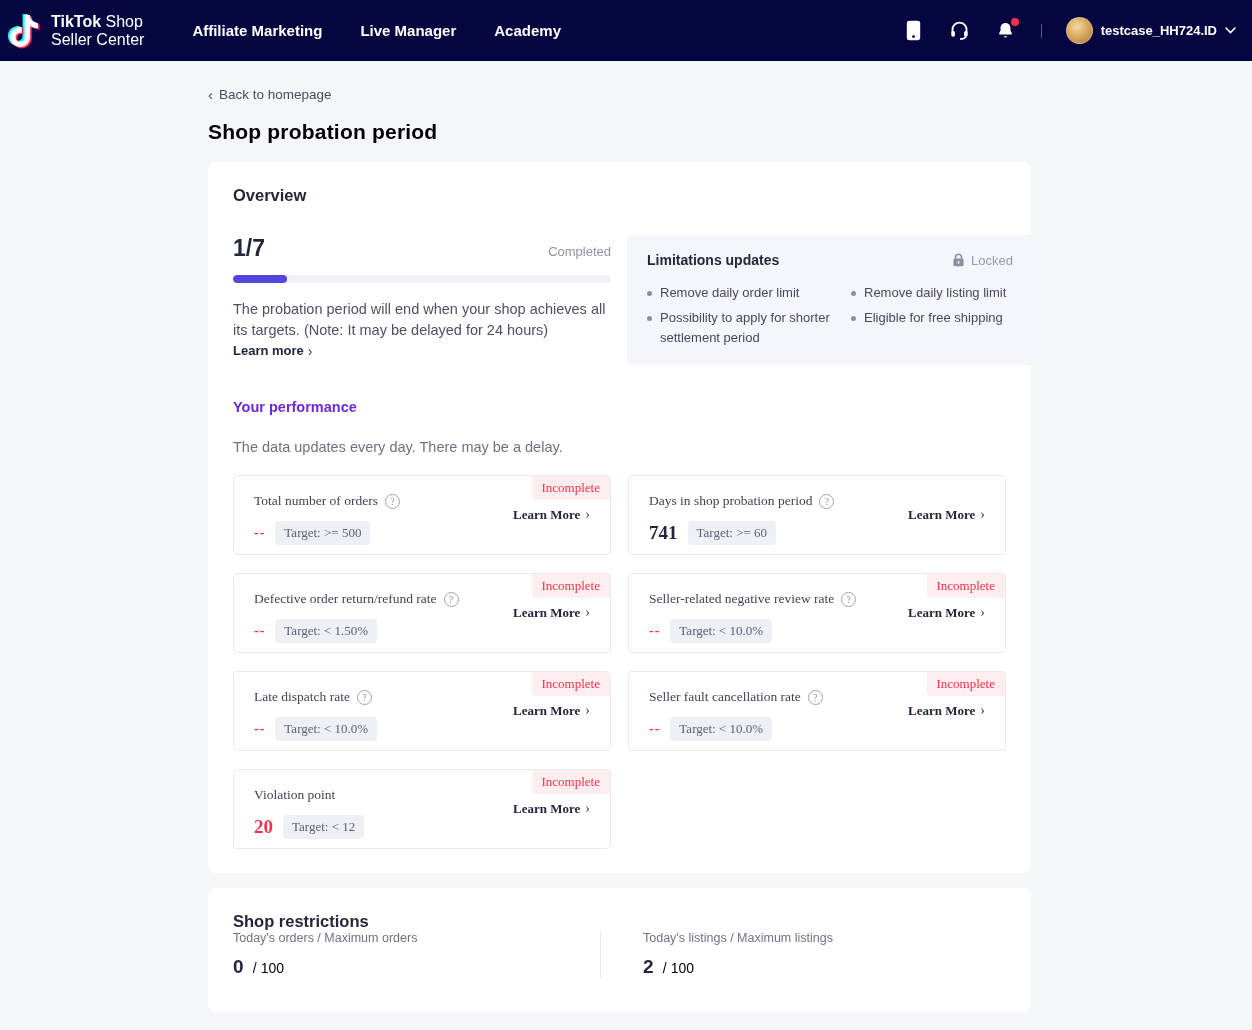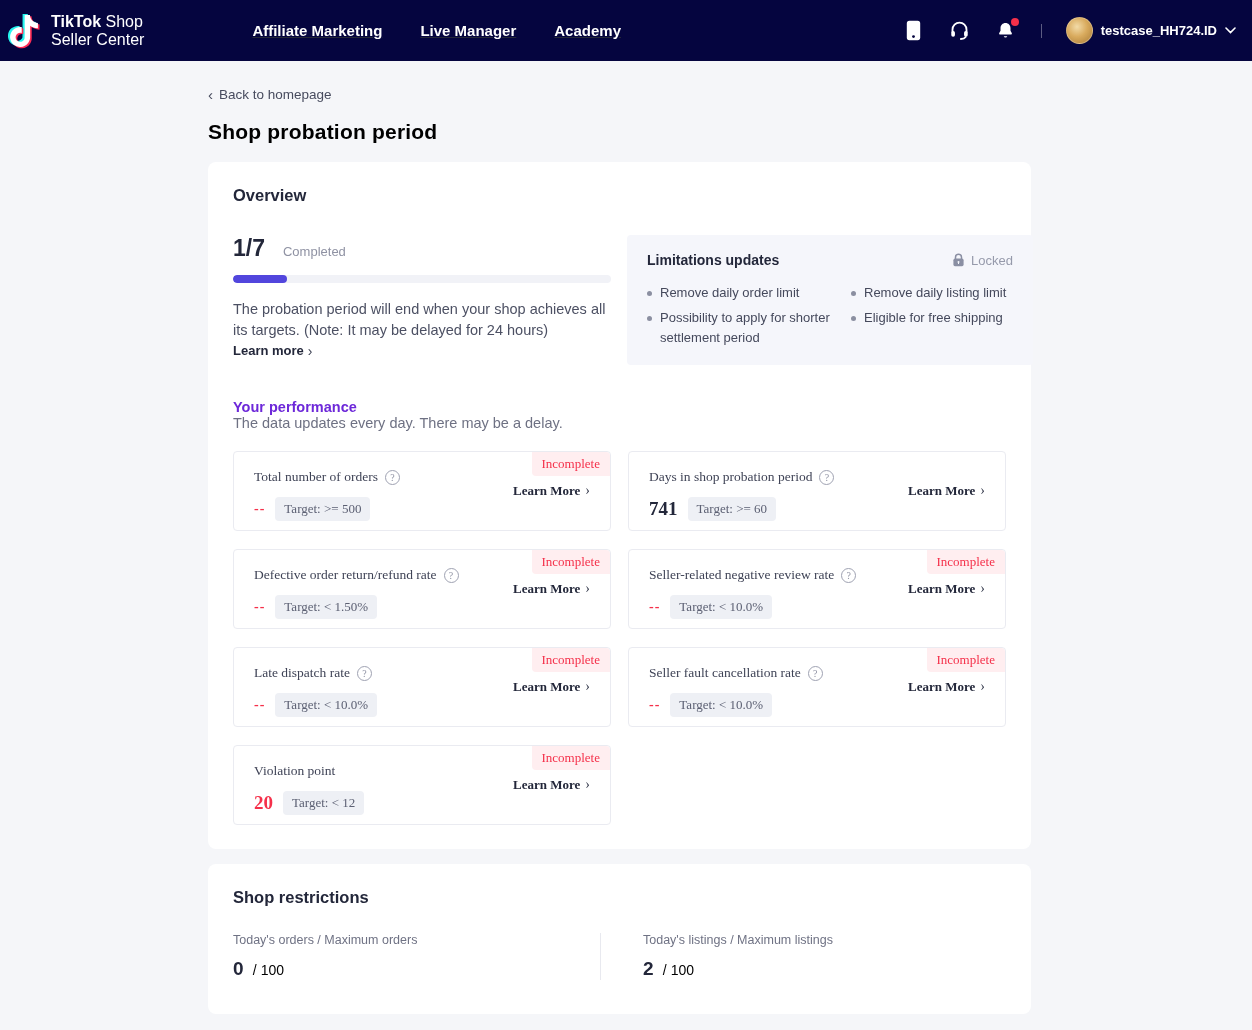--- a/index.html
+++ b/index.html
@@ -16,21 +16,21 @@
     height:61px; background:#05053f;
     display:flex; align-items:center;
     padding:0 16px 0 4px;
   }
   .logo { display:flex; align-items:center; gap:7px; cursor:pointer; }
   .logo-note { width:40px; height:44px; position:relative; flex:0 0 auto; }
   .logo-text { color:#fff; line-height:1.1; font-size:16px; }
   .logo-text .row1 b { font-weight:800; }
   .logo-text .row1 span { font-weight:300; }
   .logo-text .row2 { font-weight:300; }
-  .main-nav { display:flex; gap:38px; margin-left:108px;text-decoration:underline; }
+  .main-nav { display:flex; gap:38px; margin-left:48px; }
   .nav-item { color:#fff; font-size:15px; font-weight:700; cursor:pointer; white-space:nowrap; }
   .top-right { margin-left:auto; display:flex; align-items:center; gap:24px; }
   .top-icon { width:22px; height:22px; display:flex; align-items:center; justify-content:center; cursor:pointer; position:relative; }
   .red-dot { position:absolute; top:-2px; right:-2px; width:8px; height:8px; border-radius:50%; background:#f5304a; }
   .v-divider { width:1px; height:14px; background:rgba(255,255,255,.35); }
   .account { display:flex; align-items:center; gap:8px; cursor:pointer; }
   .avatar {
     width:27px; height:27px; border-radius:50%;
     background:radial-gradient(circle at 40% 35%, #f2dba8 0%, #d9ab5e 45%, #a87a35 100%);
     border:1px solid rgba(255,255,255,.25);
@@ -42,21 +42,21 @@
   .back-link { display:flex; align-items:center; gap:6px; font-size:13.5px; color:#474b5e; cursor:pointer; }
   .back-chev { font-size:15px; line-height:1; color:#474b5e; }
   .page-title { margin-top:18px; font-size:21px; font-weight:800; color:#000000; letter-spacing:.2px; }
 
   .panel { background:#fff; border-radius:8px; padding:24px 25px; margin-top:18px; }
   .panel-heading { font-size:16.5px; font-weight:700; color:#23273a; }
 
   
   .overview-grid { display:flex; gap:16px; margin-top:30px; }
   .og-left { width:378px; flex:0 0 auto; }
-  .progress-line { display:flex; align-items:baseline; gap:18px; }
+  .progress-line { display:flex; align-items:baseline; gap:8px;justify-content:space-between; }
   .progress-count { font-size:23px; font-weight:800; color:#23273a; }
   .progress-label { font-size:13px; color:#8f92a3; }
   .progress-track { margin-top:13px; height:8px; border-radius:4px; background:#f1f2f7; overflow:hidden; }
   .progress-fill { height:100%; border-radius:4px; background:#5246dd; }
   .overview-desc { margin-top:16px; font-size:14.5px; line-height:1.42; color:#4c5063; }
   .learn-more-sm { margin-top:3px; display:inline-flex; align-items:center; gap:4px;
     font-size:13px; font-weight:700; color:#23273a; cursor:pointer; text-decoration:none; }
   .chev { font-size:14px; line-height:1; font-weight:400; color:#3c4052; }
 
   .limitations { flex:1; background:#f5f6fb; border-radius:4px; padding:17px 20px; }
@@ -64,40 +64,40 @@
   .lim-title { font-size:14px; font-weight:700; color:#23273a; }
   .locked { display:flex; align-items:center; gap:6px; font-size:13px; color:#969aab; }
   .lim-cols { display:flex; gap:16px; margin-top:15px; }
   .lim-col { display:flex; flex-direction:column; gap:5px; }
   .lim-col.c1 { width:188px; } .lim-col.c2 { width:162px; }
   .lim-item { position:relative; padding-left:13px; font-size:13px; line-height:1.55; color:#45495c; }
   .lim-item::before { content:""; position:absolute; left:0; top:8px; width:5px; height:5px; border-radius:50%; background:#8b8fa1; }
 
   
   .perf-heading { margin-top:34px; font-size:14.5px; font-weight:700; color:#6d28d9; }
-  .perf-sub { margin-top:0; font-size:14.5px; color:#6e7183; }
+  .perf-sub { margin-top:24px; font-size:14.5px; color:#6e7183; }
   .cards { margin-top:20px; display:grid; grid-template-columns:1fr 1fr; gap:18px 17px;font-family:Liberation Serif, serif; }
   .card { position:relative; background:#fff; border:1px solid #eaebf1; border-radius:4px;
     padding:17px 20px 16px 20px; height:80px; }
   .badge { position:absolute; top:0; right:0; background:#ffeef0; color:#f5304a;
     font-size:13px; padding:4px 10px; border-radius:0 4px 0 4px; }
   .card-title { display:flex; align-items:center; gap:7px; font-size:13.5px; color:#3f4356; }
   .help { width:15px; height:15px; flex:0 0 auto; border:1px solid #9fa2b2; border-radius:50%;
     color:#8d90a1; font-size:10px; line-height:13px; text-align:center; cursor:pointer; }
   .value-row { margin-top:12px; display:flex; align-items:center; gap:10px; }
   .val-dash { color:#f5304a; font-weight:800; font-size:14px; letter-spacing:1px; }
   .val-num { font-size:19px; font-weight:800; color:#23273a; }
   .val-num.red { color:#f5304a; }
   .pill { background:#eef0f5; color:#5c6073; font-size:13px; padding:4px 9px; border-radius:4px; white-space:nowrap; }
   .learn-more { position:absolute; right:20px; top:50%; transform:translateY(-50%);
     display:flex; align-items:center; gap:5px; font-size:13px; font-weight:700; color:#23273a;
     cursor:pointer; text-decoration:none; }
 
   
-  .restr-cols { display:flex; margin-top:26px; }
+  .restr-cols { display:flex; }
   .restr-col { }
   .restr-col.c1 { width:367px; }
   .restr-col.c2 { border-left:1px solid #e8e9ef; padding-left:42px; flex:1; }
   .restr-label { font-size:12.5px; color:#6f7284; }
   .restr-value { margin-top:11px; font-size:19px; }
   .restr-cur { font-weight:800; color:#23273a; }
   .restr-max { color:#000000; font-weight:400; margin-left:4px; font-size:14px; }
 
   svg { display:block; }
 </style>

